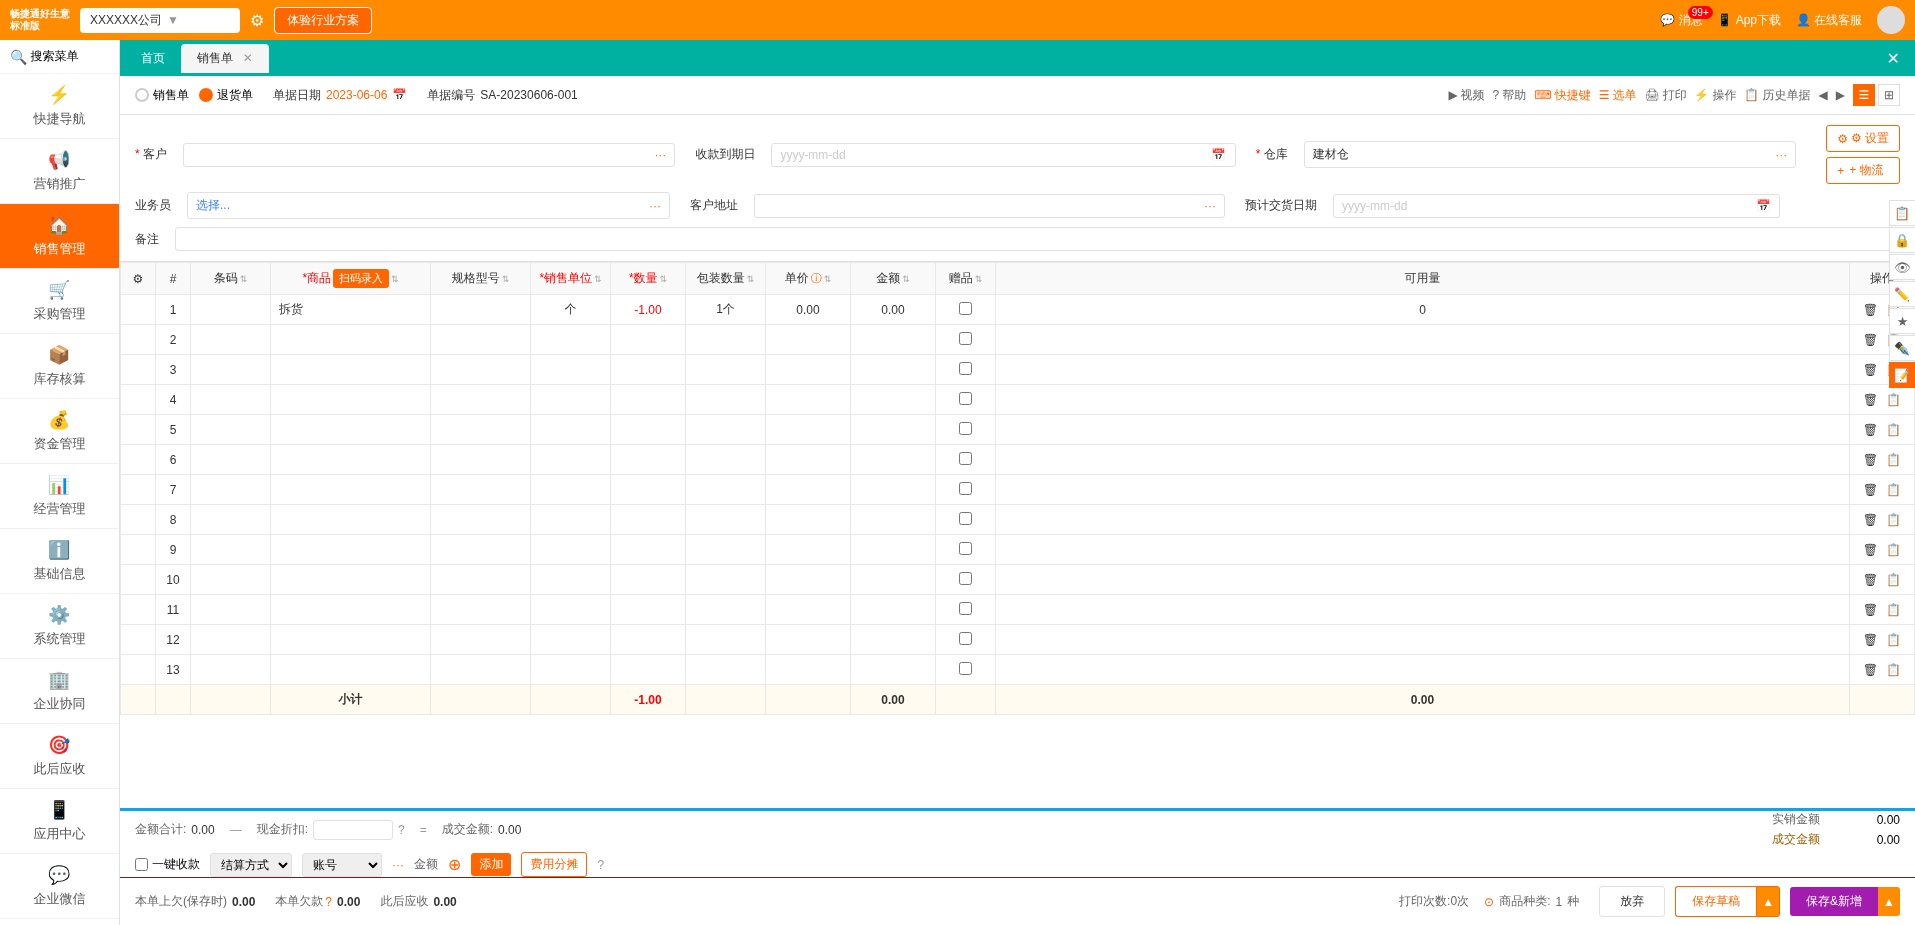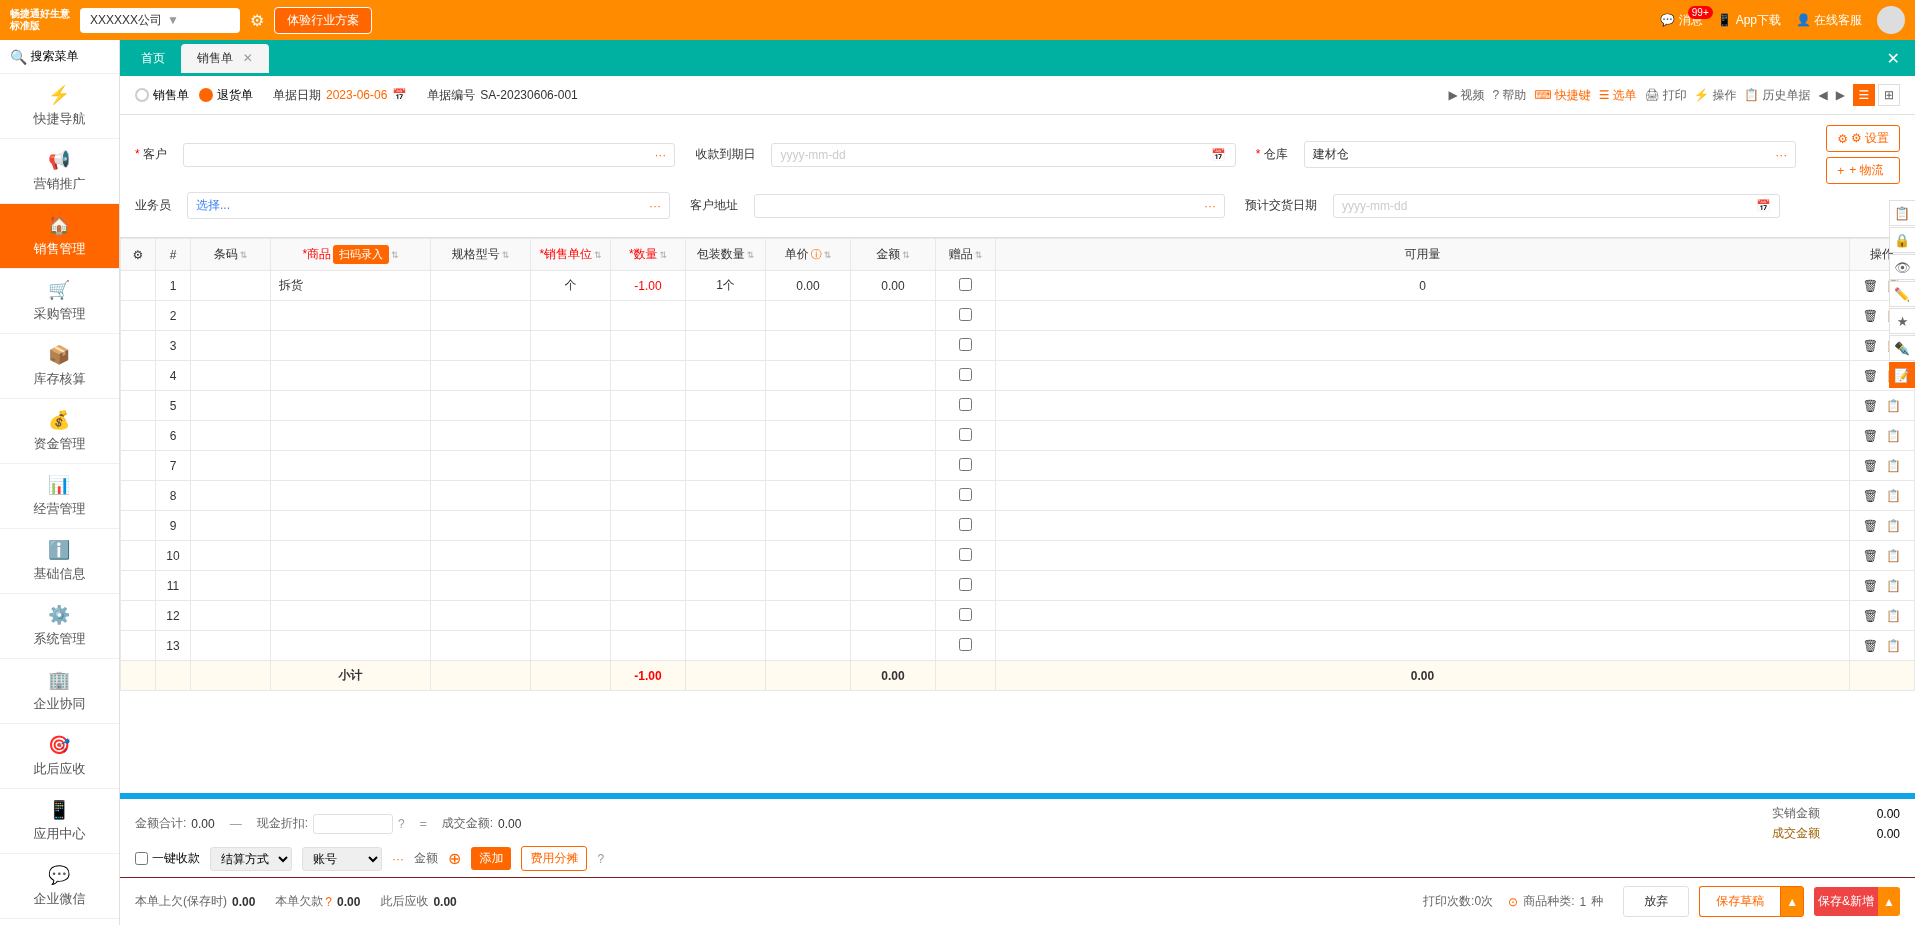--- a/index.html
+++ b/index.html
@@ -77,21 +77,21 @@
     .data-table { width: 100%; border-collapse: collapse; }
     .data-table th { background: #f9f9f9; border: 1px solid #e8e8e8; padding: 6px 8px; text-align: center; color: #333; font-weight: normal; white-space: nowrap; position: sticky; top: 0; z-index: 5; }
     .data-table th .required { color: red; }
     .data-table td { border: 1px solid #e8e8e8; padding: 5px 8px; text-align: center; color: #333; height: 30px; }
     .data-table td.red { color: red; }
     .scan-btn { background: #ff6600; color: white; border: none; border-radius: 3px; padding: 2px 6px; cursor: pointer; font-size: 11px; }
     .th-gear { color: #666; cursor: pointer; }
     .subtotal-row td { background: #fffbf0; font-weight: bold; }
 
     
-    .bottom-summary { background: white; padding: 6px 15px; border-top: 6px solid #0ea5e9; flex-shrink: 0; }
+    .bottom-summary { background: white; padding: 0 15px; border-top: 3px solid #0ea5e9; flex-shrink: 0; }
     .summary-row { display: flex; align-items: center; gap: 15px; }
     .summary-item { display: flex; align-items: center; gap: 5px; }
     .summary-item label { color: #666; }
     .summary-item .value { color: #333; }
     .dash { color: #999; }
     .equals { color: #999; }
     .add-btn { background: #ff6600; color: white; border: none; border-radius: 3px; padding: 3px 8px; cursor: pointer; }
     .fee-btn { background: white; border: 1px solid #ff6600; color: #ff6600; border-radius: 3px; padding: 3px 8px; cursor: pointer; }
     .payment-row { display: flex; align-items: center; gap: 10px; margin-top: 4px; }
     .checkbox-item { display: flex; align-items: center; gap: 4px; }
@@ -100,21 +100,21 @@
     
     .footer-bar { background: white; padding: 8px 15px; border-top: 1px solid #7f1d1d; display: flex; align-items: center; flex-shrink: 0; }
     .footer-stats { display: flex; gap: 20px; flex: 1; }
     .footer-stat { display: flex; align-items: center; gap: 5px; }
     .footer-stat label { color: #666; }
     .footer-stat .val { color: #333; font-weight: bold; }
     .product-type { display: flex; align-items: center; gap: 5px; color: #666; }
     .footer-actions { display: flex; gap: 10px; align-items: center; }
     .btn-discard { border: 1px solid #e0e0e0; background: white; color: #333; padding: 6px 20px; border-radius: 3px; cursor: pointer; }
     .btn-save-draft { background: white; border: 1px solid #ff6600; color: #ff6600; padding: 6px 16px; border-radius: 3px; cursor: pointer; display: flex; align-items: center; gap: 3px; }
-    .btn-save-new { background: #ef4444; color: white; border: none; padding: 6px 4px; border-radius: 3px; cursor: pointer; display: flex; align-items: center; gap: 3px; text-align: center; }
+    .btn-save-new { background: #a21caf; color: white; border: none; padding: 6px 16px; border-radius: 3px; cursor: pointer; display: flex; align-items: center; gap: 3px; text-align: center; }
     .arrow-btn { background: #ff8c00; color: white; border: none; padding: 6px 5px; cursor: pointer; border-radius: 0 3px 3px 0; }
 
     .form-fields-wrapper { position: relative; }
 
     .info-icon { color: #ff6600; font-size: 11px; }
     .sort-icon { color: #aaa; font-size: 9px; }
 
     .right-sidebar { position: fixed; right: 0; top: 200px; display: flex; flex-direction: column; gap: 1px; z-index: 100; }
     .right-sidebar-btn { width: 26px; height: 26px; background: white; border: 1px solid #e0e0e0; border-right: none; display: flex; align-items: center; justify-content: center; cursor: pointer; color: #666; font-size: 13px; }
 
@@ -345,20 +345,26 @@
             </div>
             <div class="form-field" style="margin-left:auto;">
               <label>预计交货日期</label>
               <div class="field-input" style="width:200px;">
                 <span style="color:#ccc;">yyyy-mm-dd</span>
                 <span class="cal-icon">📅</span>
               </div>
             </div>
             <div style="width:100px;"></div>
           </div>
+          <div class="form-row" style="margin-bottom:0;">
+            <div class="form-field">
+              <label>备注</label>
+              <div class="field-input" style="width:500px;min-height:24px;"></div>
+            </div>
+          </div>
         </div>
       </div>
 
       <div class="table-area">
         <table class="data-table">
           <thead>
             <tr>
               <th class="th-gear" style="width:35px;">⚙</th>
               <th style="width:35px;">#</th>
               <th style="width:80px;">

